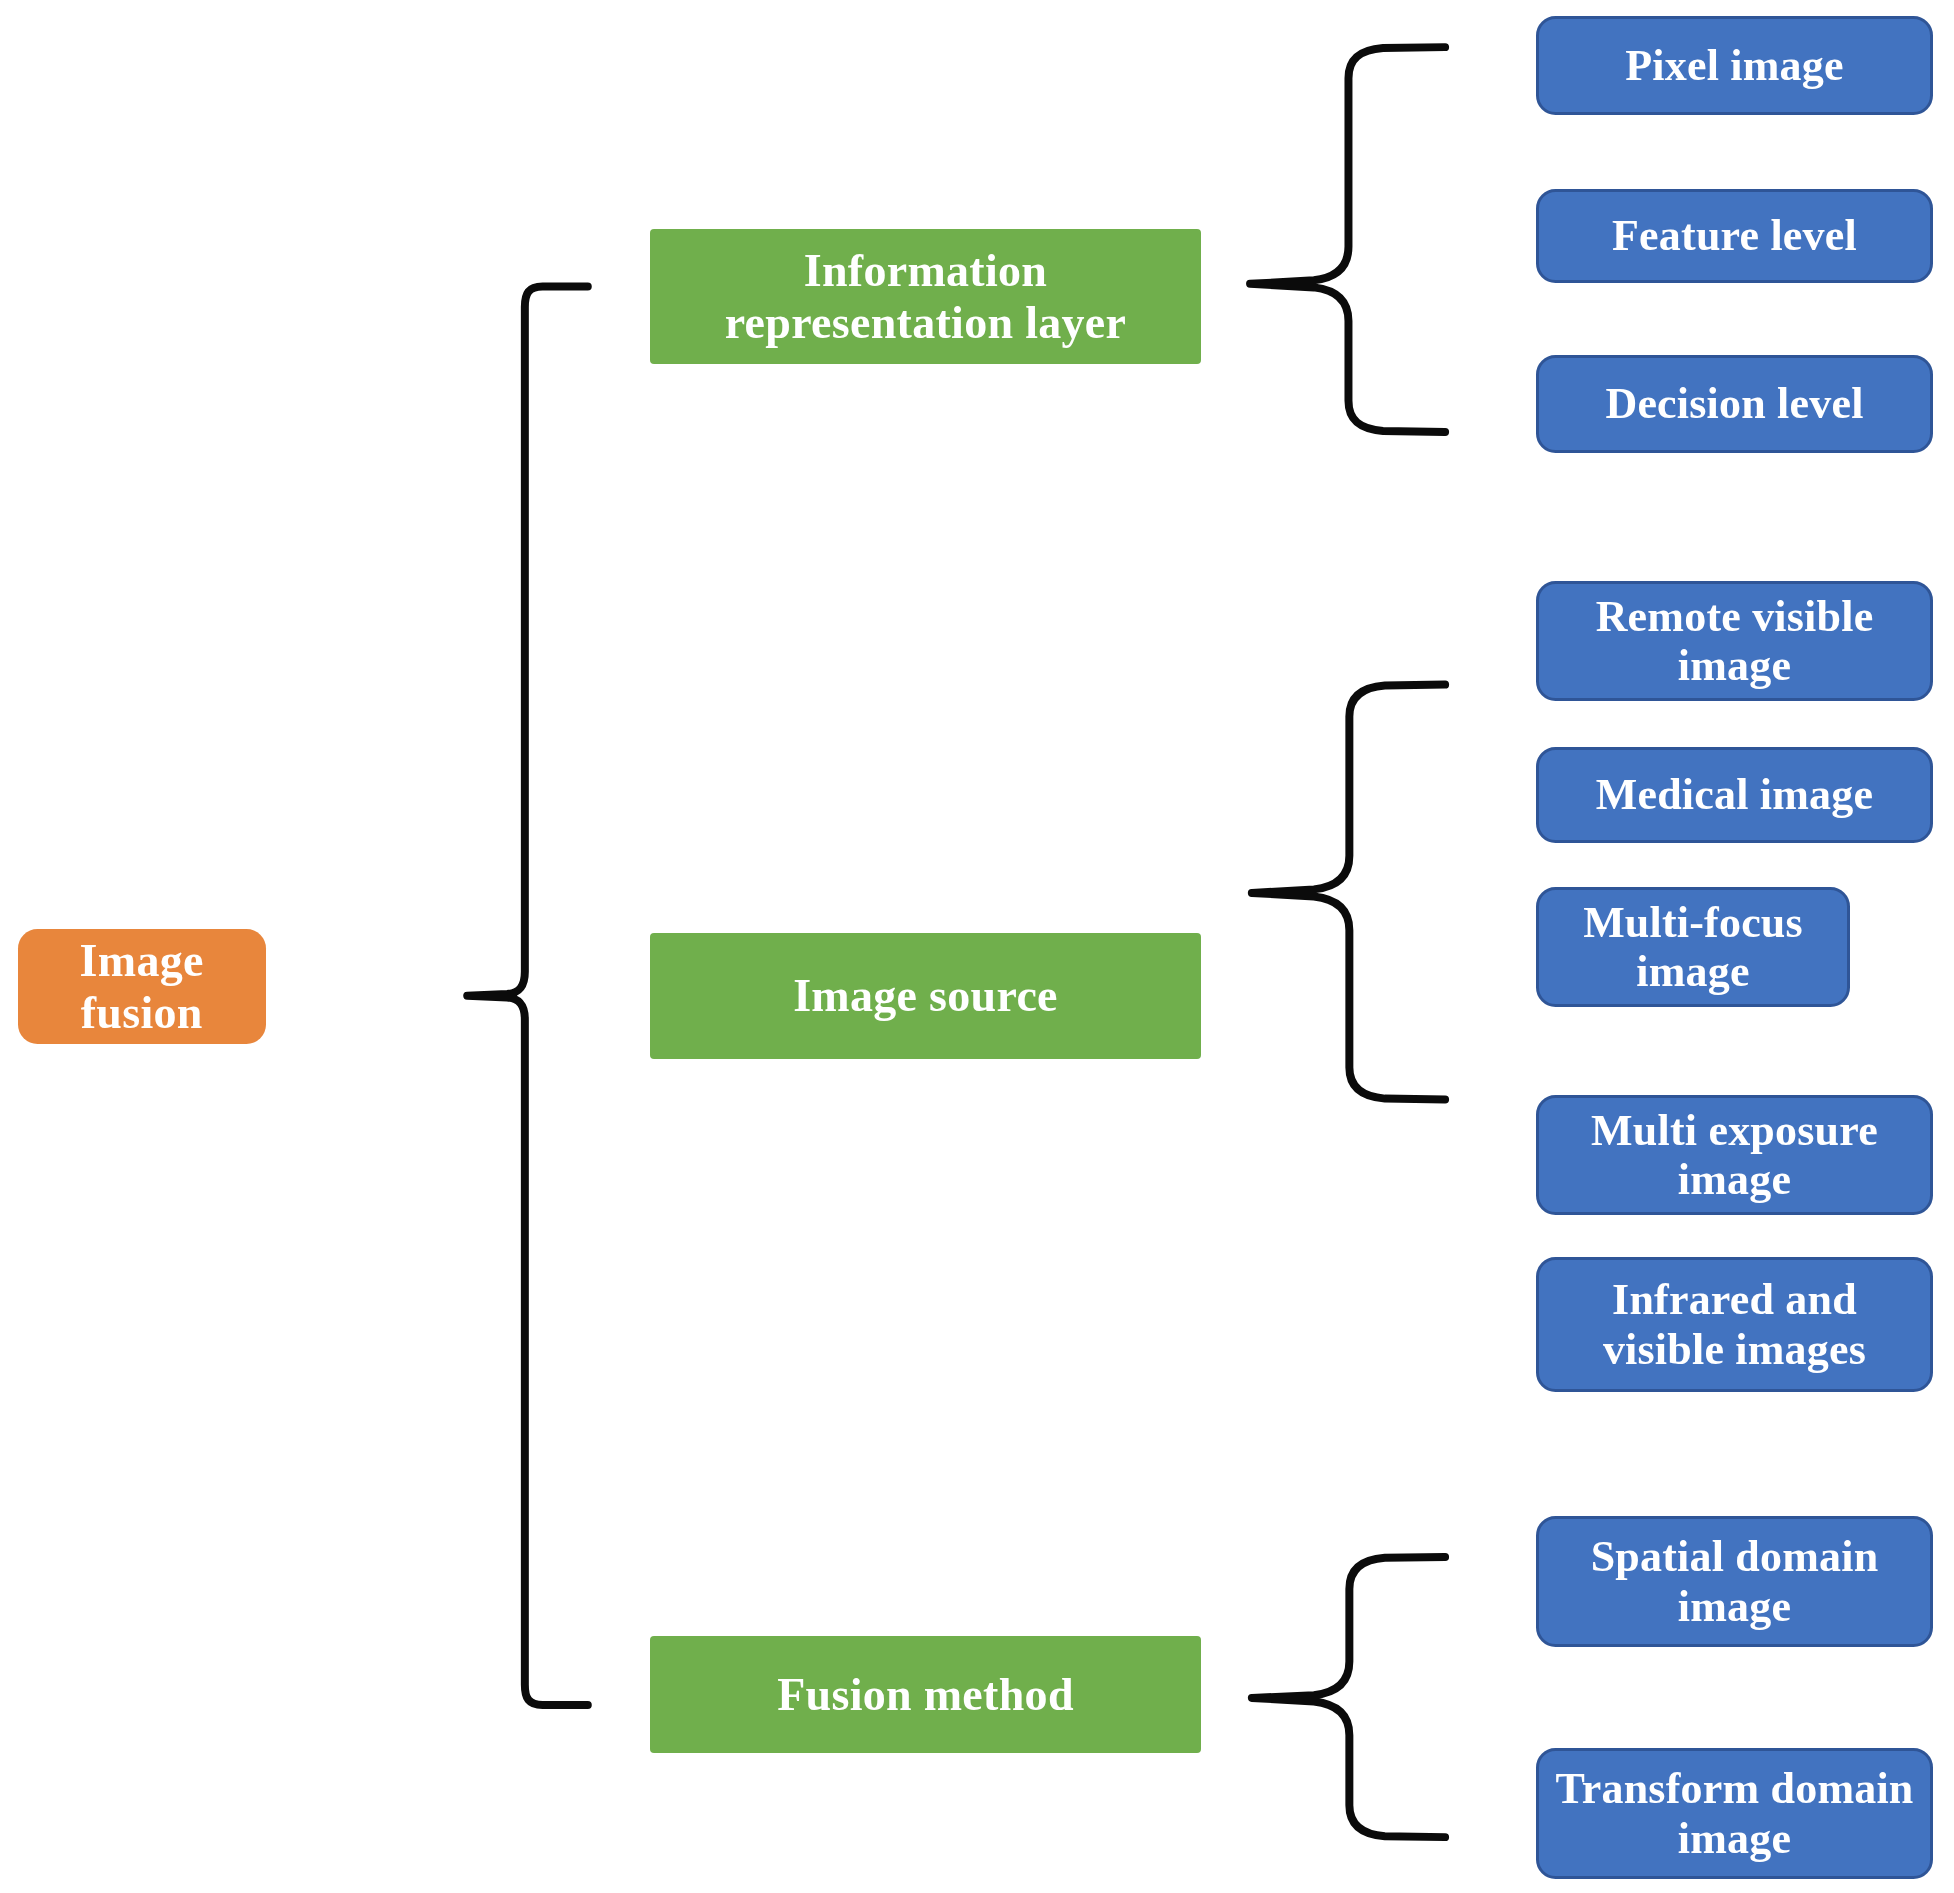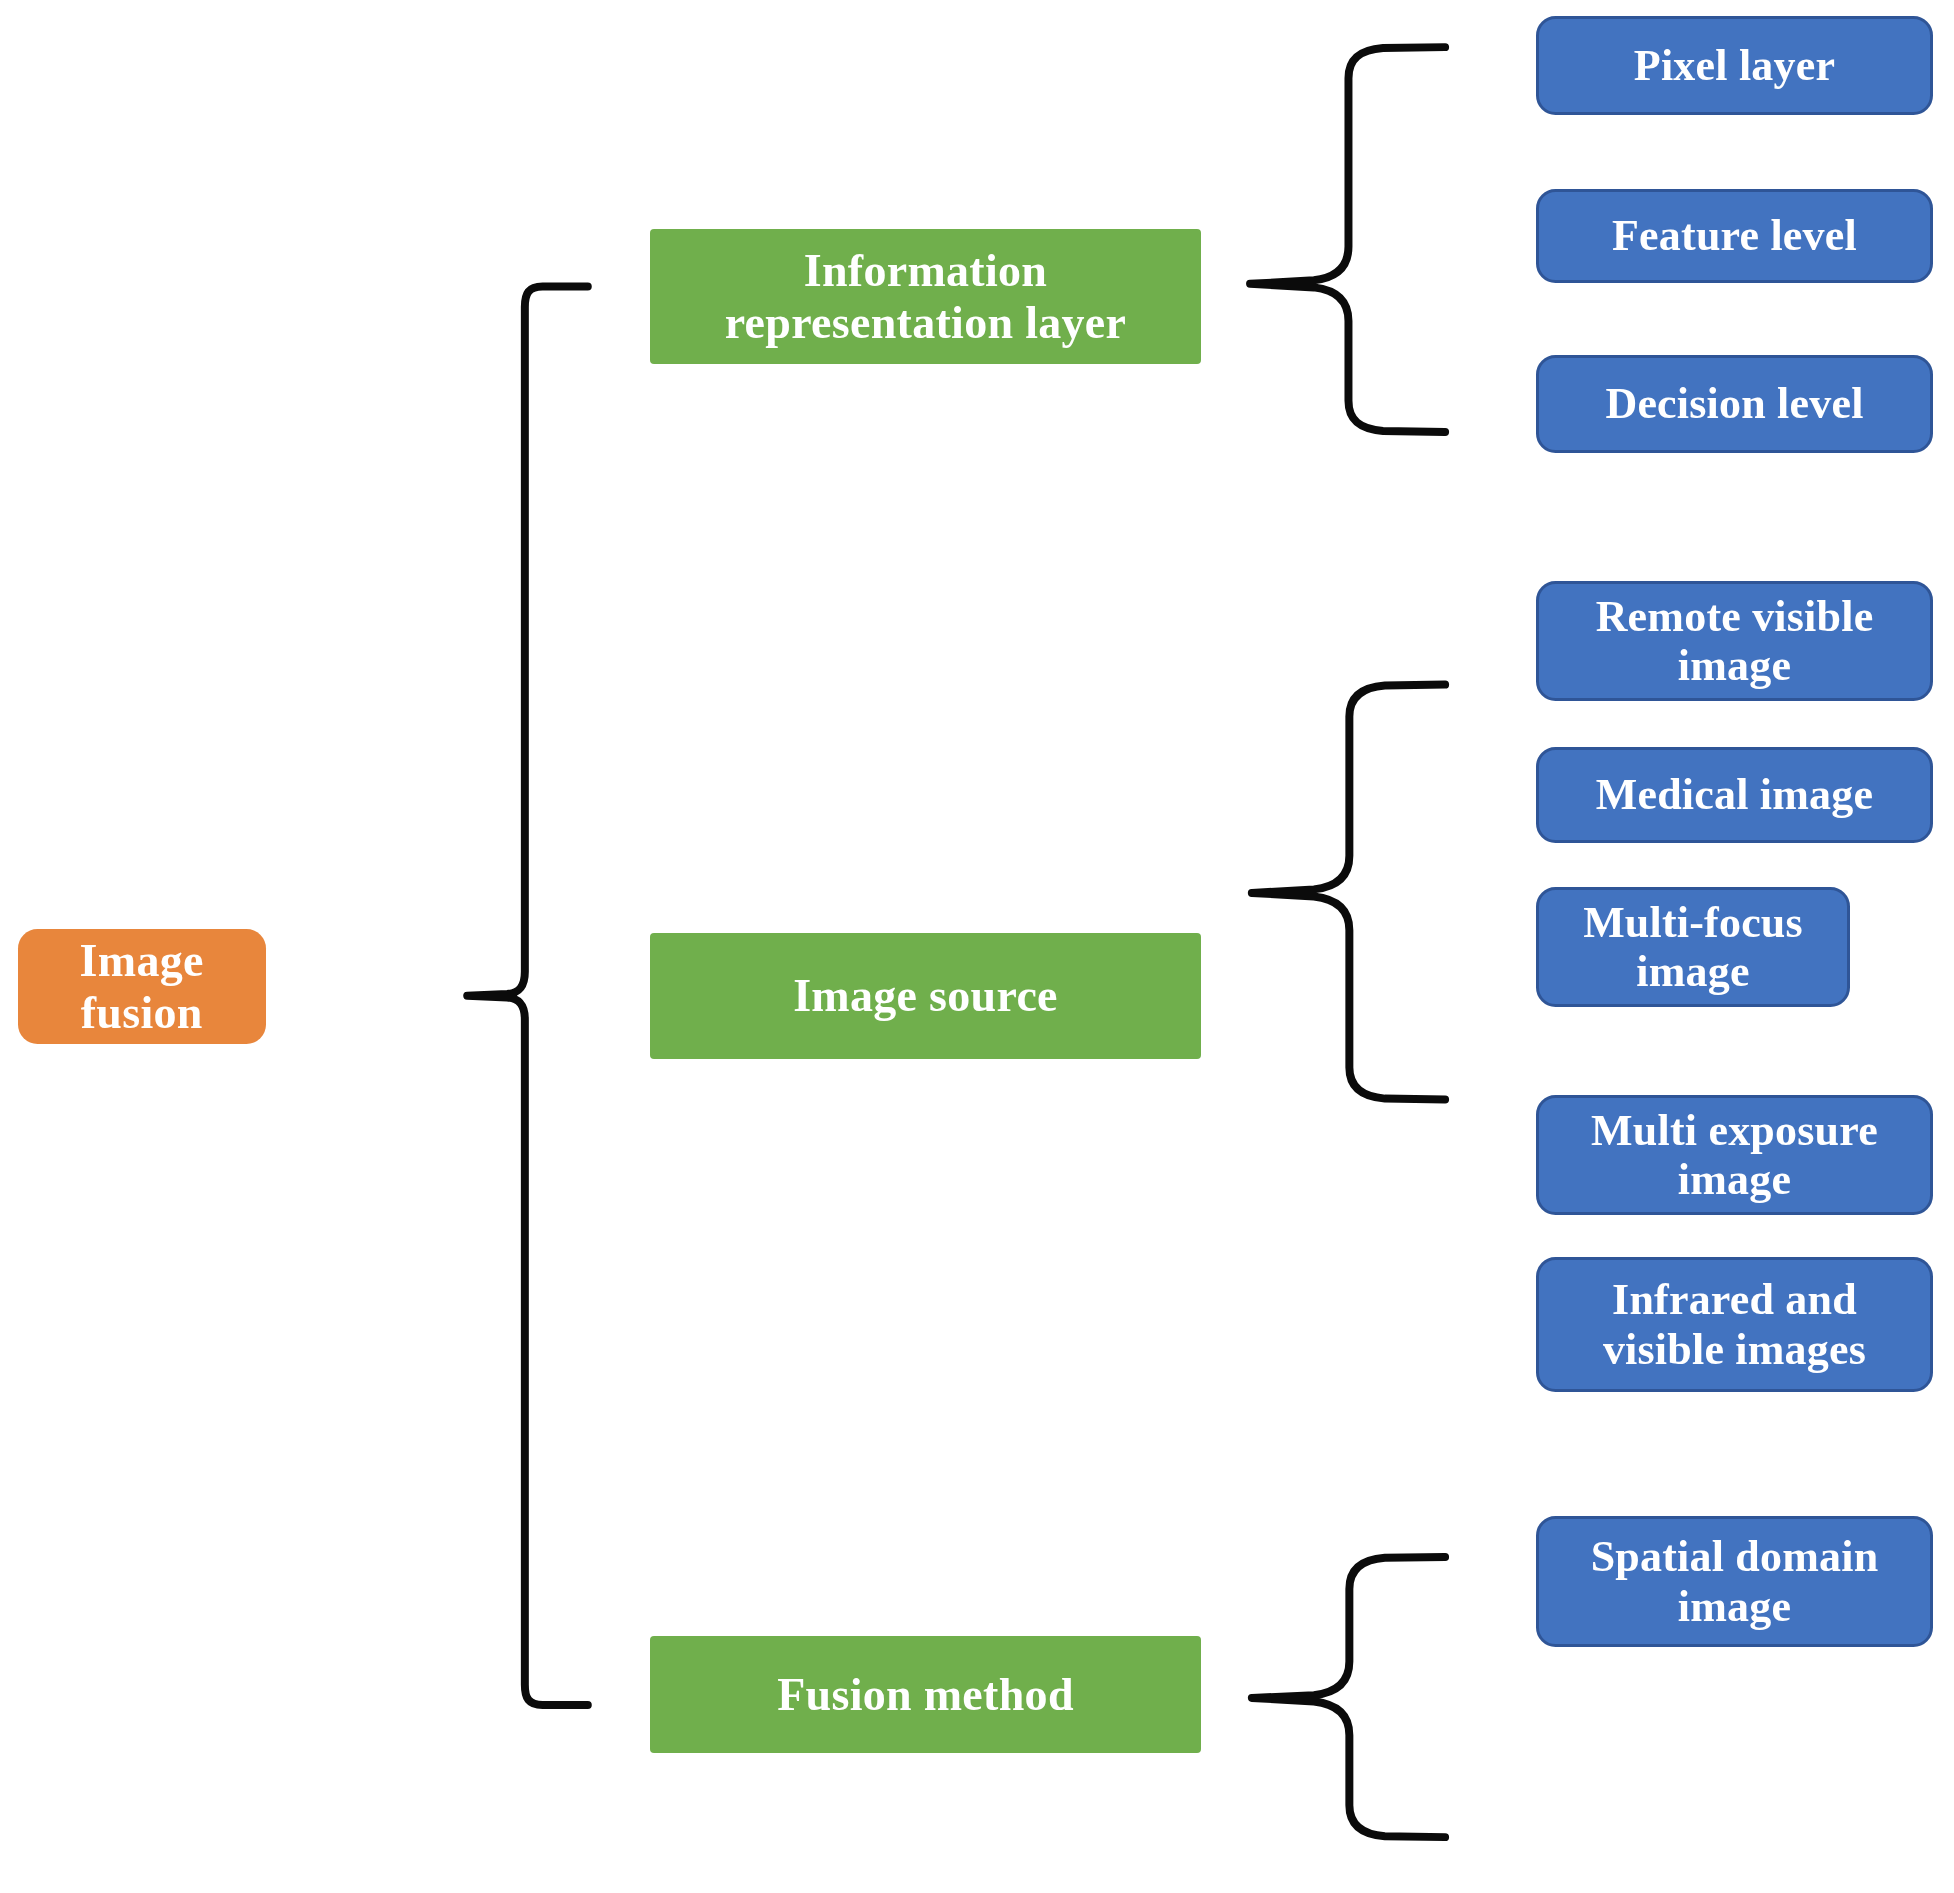--- a/index.html
+++ b/index.html
@@ -120,33 +120,34 @@
   </svg>
 
   <div class="node node-root" style="left:17.7px; top:929px; width:248px; height:115px;">Image fusion</div>
 
   <div class="node node-branch" style="left:650px; top:229px; width:551px; height:135px;">Information representation layer</div>
 
   <div class="node node-branch" style="left:650px; top:1636px; width:551px; height:117px;">Fusion method</div>
 
   <div class="node node-branch" style="left:650px; top:933px; width:551px; height:126px;">Image source</div>
 
-  <div class="node node-leaf" style="left:1536px; top:16px; width:397px; height:99px;">Pixel layer</div>
+  <div class="node node-leaf" style="left:1536px; top:16px; width:397px; height:99px;">Pixel image</div>
 
   <div class="node node-leaf" style="left:1536px; top:189px; width:397px; height:94px;">Feature level</div>
 
   <div class="node node-leaf" style="left:1536px; top:355px; width:397px; height:98px;">Decision level</div>
 
   <div class="node node-leaf" style="left:1536px; top:581px; width:397px; height:120px;">Remote visible image</div>
 
   <div class="node node-leaf" style="left:1536px; top:747px; width:397px; height:96px;">Medical image</div>
 
   <div class="node node-leaf" style="left:1536px; top:887px; width:314px; height:120px;">Multi-focus image</div>
 
   <div class="node node-leaf" style="left:1536px; top:1095px; width:397px; height:120px;">Multi exposure image</div>
 
   <div class="node node-leaf" style="left:1536px; top:1257px; width:397px; height:135px;">Infrared and visible images</div>
 
   <div class="node node-leaf" style="left:1536px; top:1516px; width:397px; height:131px;">Spatial domain image</div>
 
+  <div class="node node-leaf" style="left:1536px; top:1748px; width:397px; height:131px;">Transform domain image</div>
 
 </div>
 
 
 </body></html>

